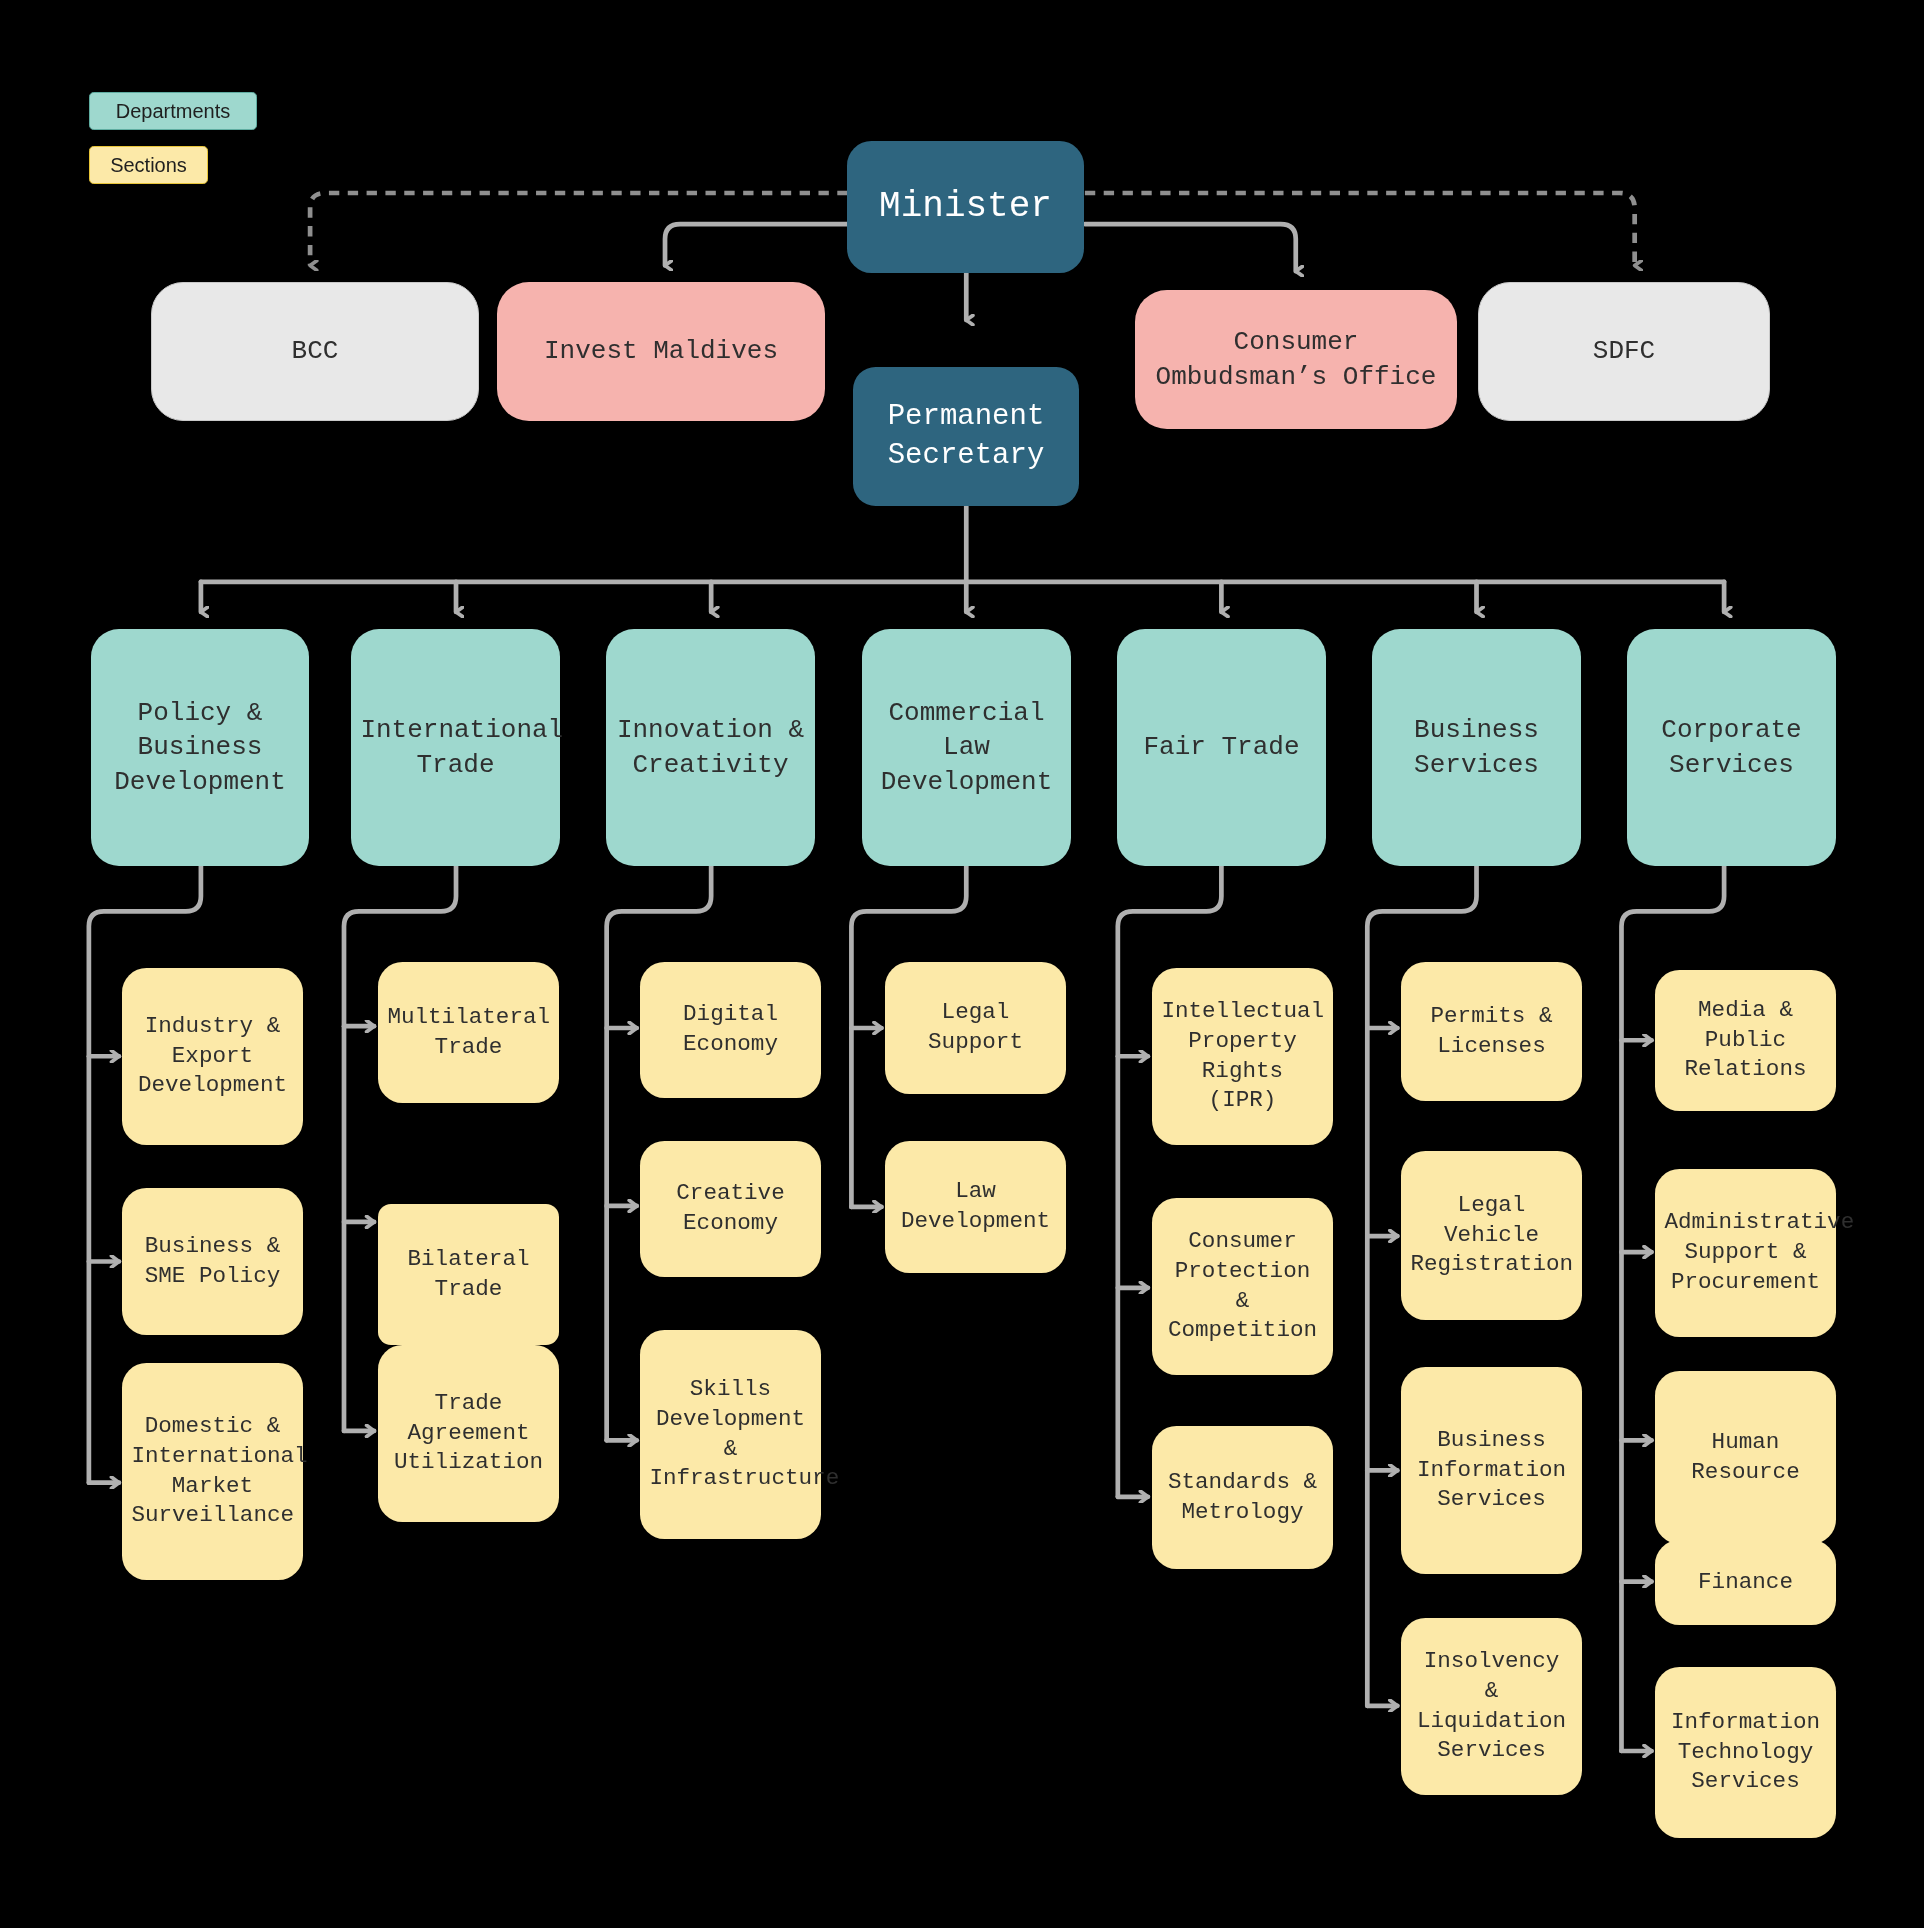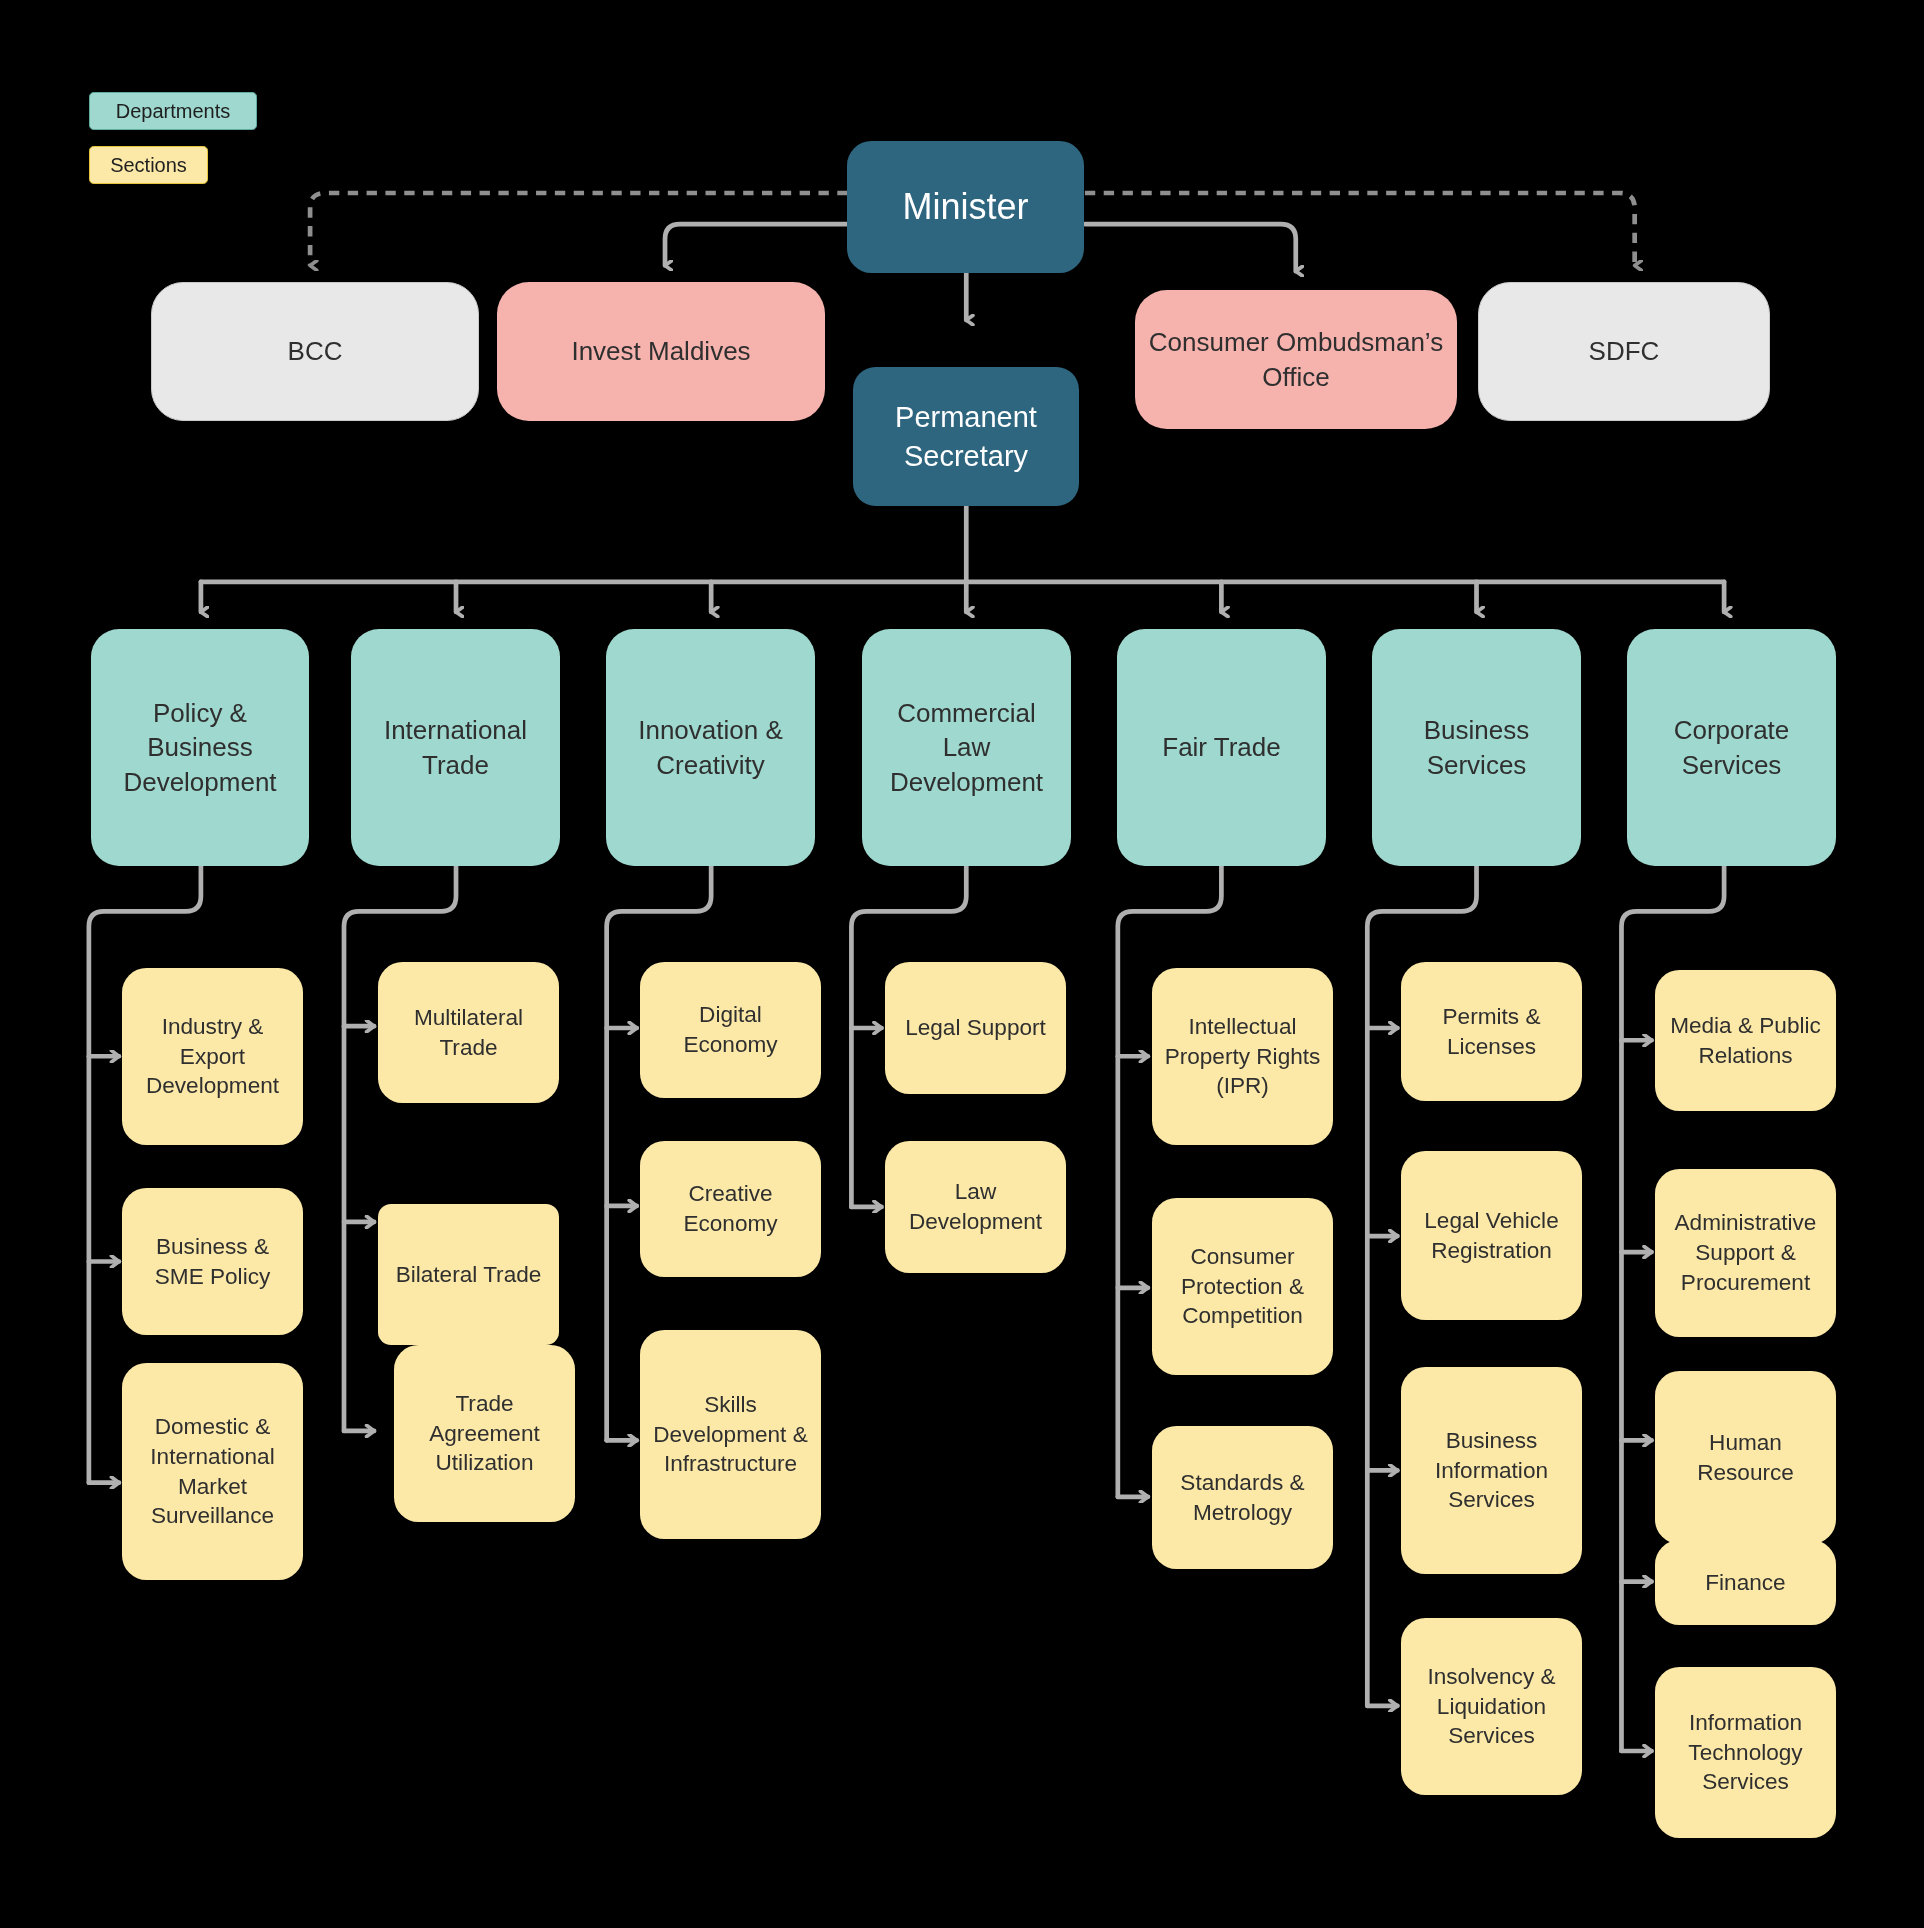--- a/index.html
+++ b/index.html
@@ -26,21 +26,21 @@
     position: absolute;
     display: flex;
     align-items: center;
     justify-content: center;
     text-align: center;
     line-height: 1.32;
     color: #2f2f2f;
     padding: 3.8px 9.4px;
     z-index: 3;
   }
-  .node .lbl { display: block; width: 100%; }
+  .node .lbl { display: block; width: 100%; font-family: Liberation Mono, monospace; }
 
   
   .legend-chip {
     position: absolute;
     display: flex;
     align-items: center;
     justify-content: center;
     font-size: 20px;
     color: #1f1f1f;
     border-radius: 4.7px;
@@ -227,21 +227,21 @@
   <div class="node n-sect" style="left:122px; top:1363px; width:181px; height:217px;">
     <span class="lbl">Domestic &amp; International Market Surveillance</span>
   </div>
 
   <div class="node n-sect" style="left:378px; top:962px; width:181px; height:141px;">
     <span class="lbl">Multilateral Trade</span>
   </div>
   <div class="node n-sect" style="left:378px; top:1204px; width:181px; height:141px;border-radius:13px;">
     <span class="lbl">Bilateral Trade</span>
   </div>
-  <div class="node n-sect" style="left:378px; top:1345px; width:181px; height:177px;margin-left:16px;">
+  <div class="node n-sect" style="left:378px; top:1345px; width:181px; height:177px;">
     <span class="lbl">Trade Agreement Utilization</span>
   </div>
 
   <div class="node n-sect" style="left:640px; top:962px; width:181px; height:136px;">
     <span class="lbl">Digital Economy</span>
   </div>
   <div class="node n-sect" style="left:640px; top:1141px; width:181px; height:136px;">
     <span class="lbl">Creative Economy</span>
   </div>
   <div class="node n-sect" style="left:640px; top:1330px; width:181px; height:209px;">

